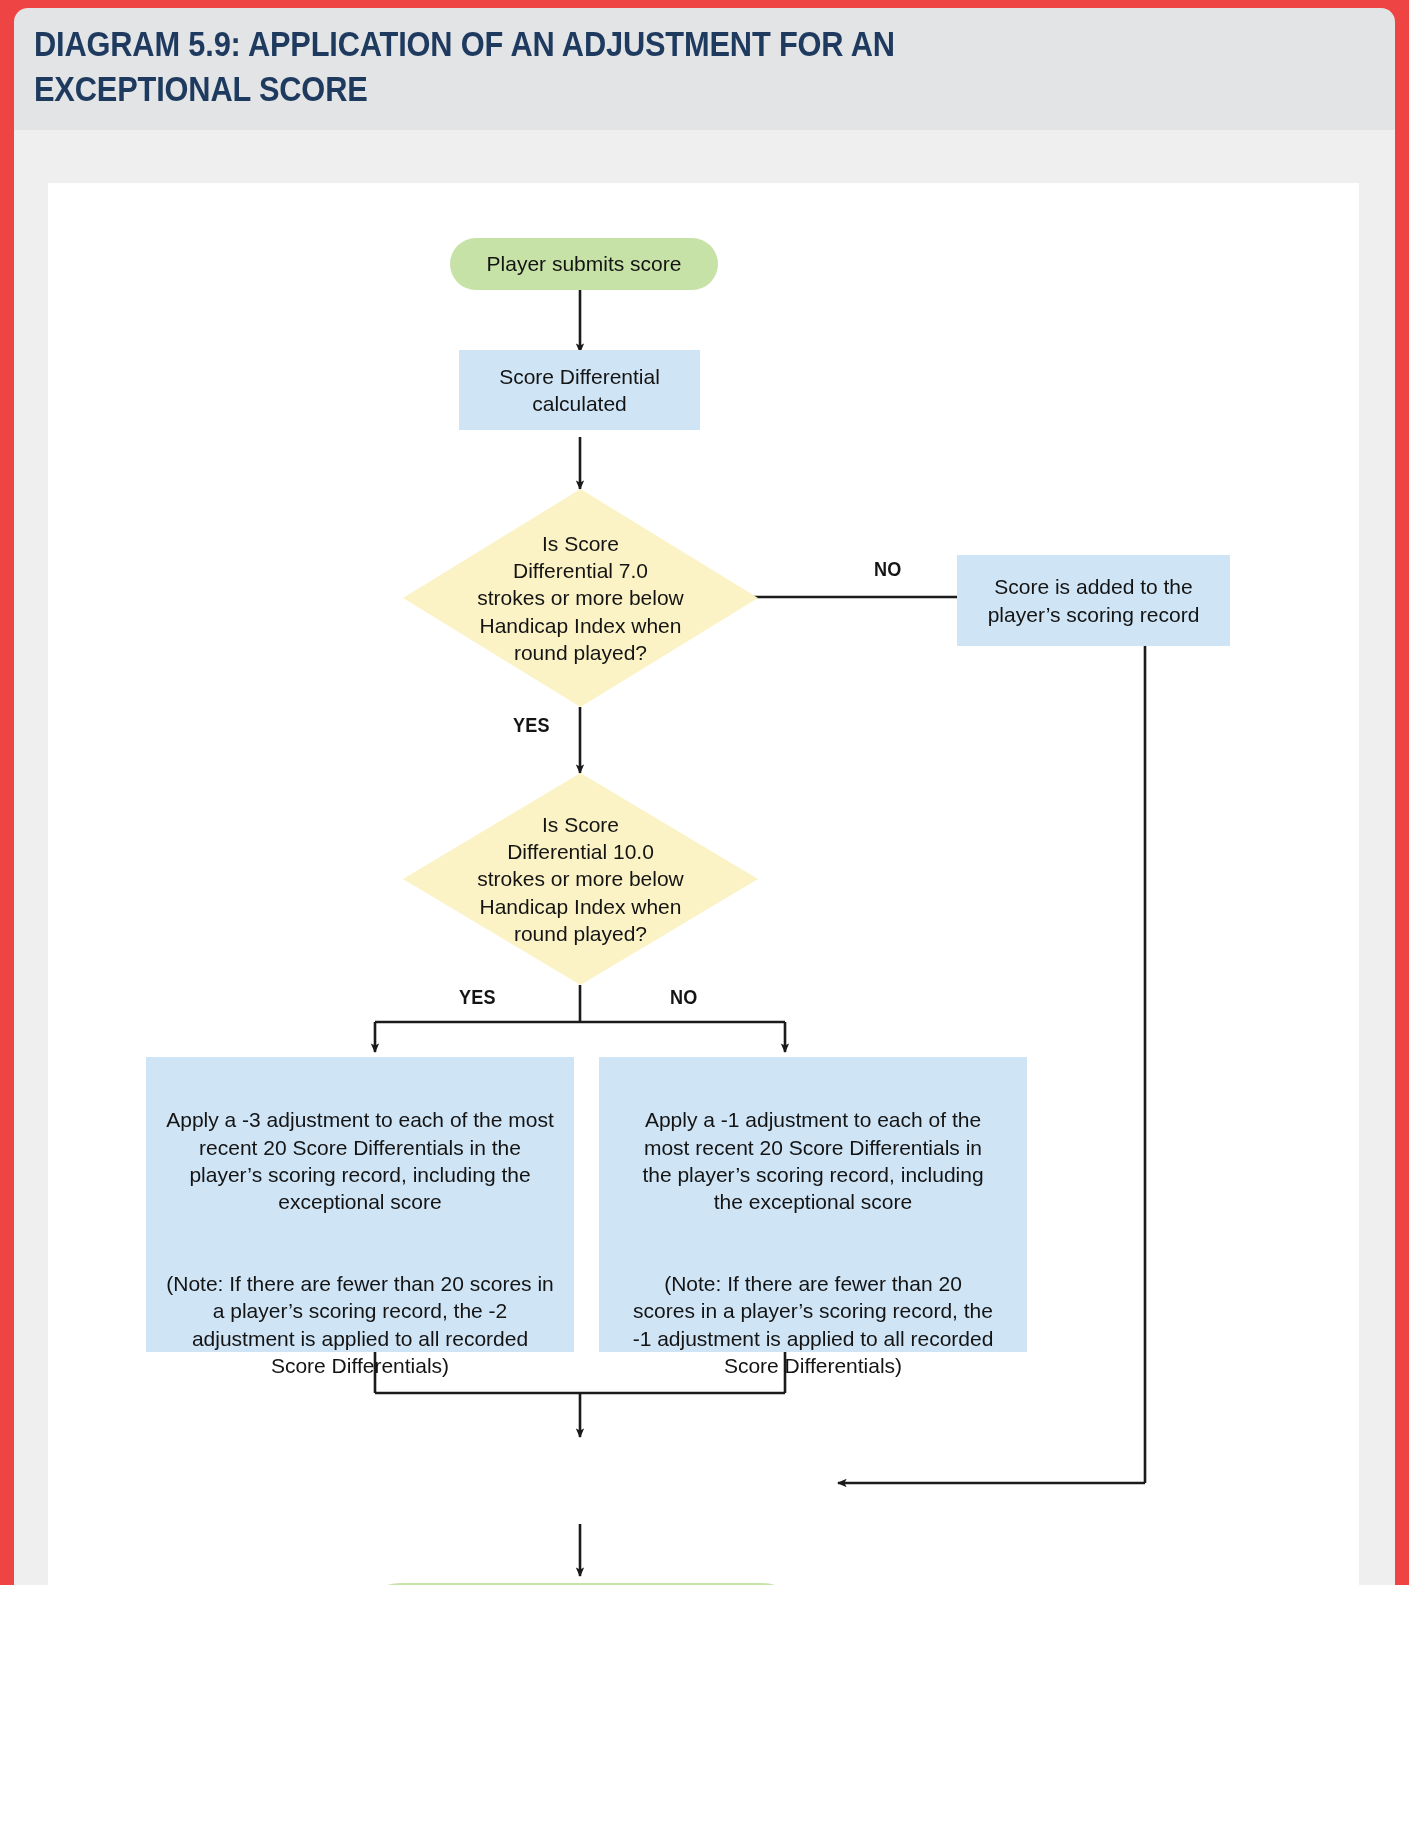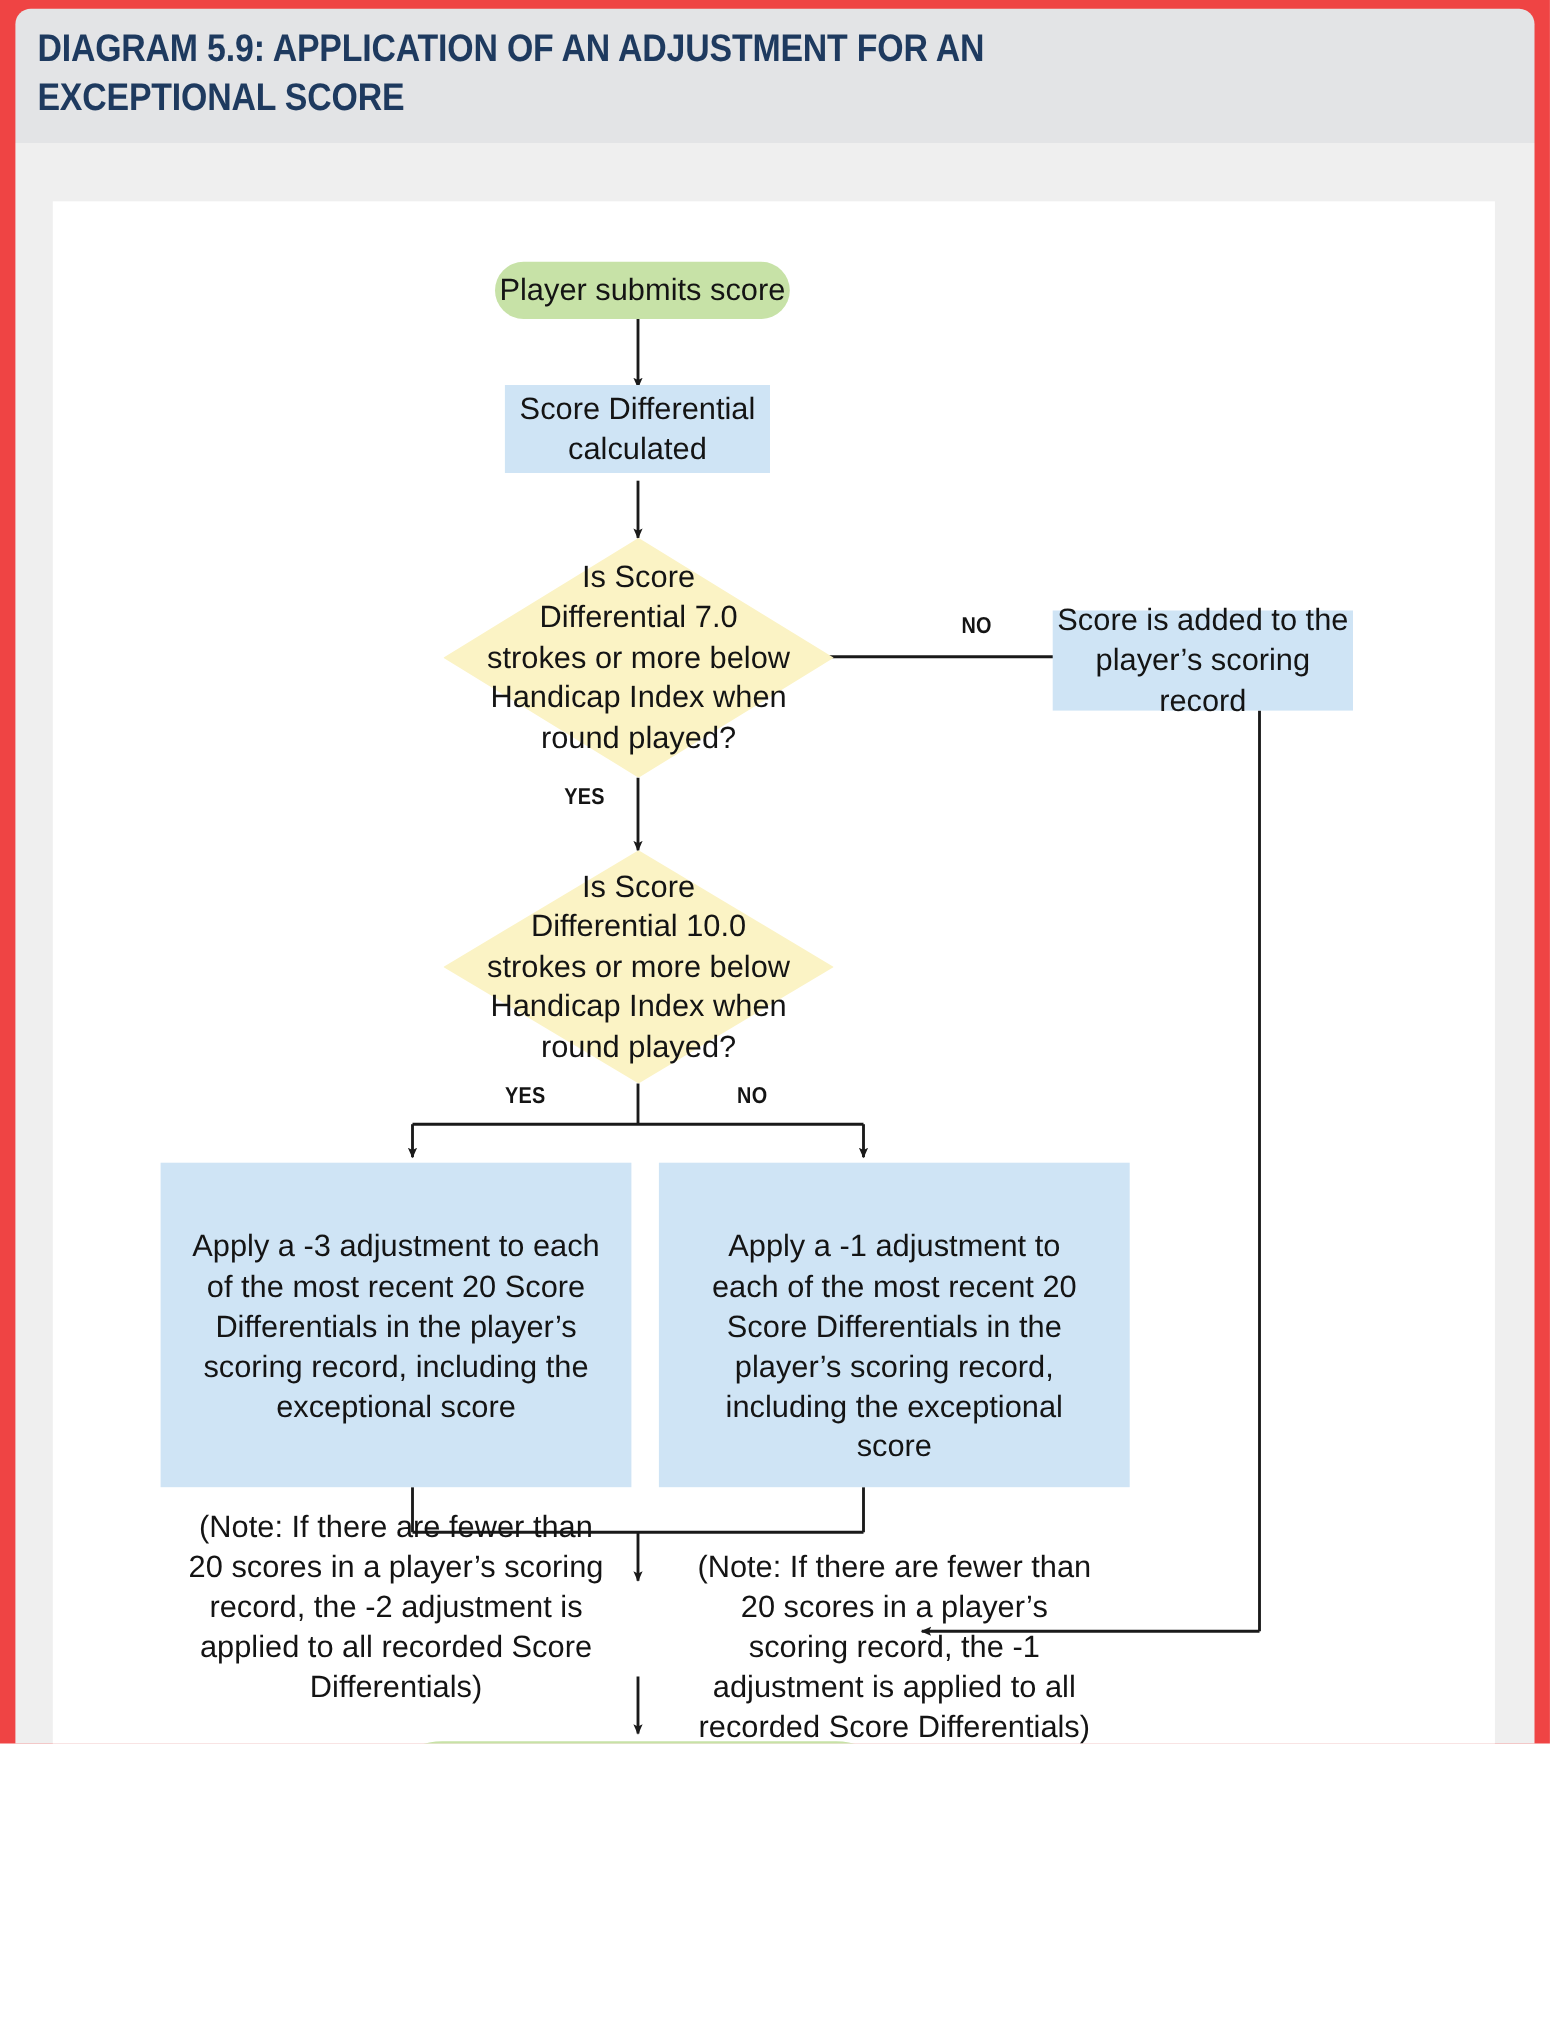--- a/index.html
+++ b/index.html
@@ -64,21 +64,21 @@
 
   .node{
     position:absolute;
     box-sizing:border-box;
     display:flex;
     align-items:center;
     justify-content:center;
     text-align:center;
     color:#141414;
     font-family:"Liberation Sans", sans-serif;
-    font-size:28px;
+    font-size:21px;
     line-height:1.30;
     white-space:pre-line;
   }
 
   .n-terminator{
     background:#c7e2a7;
     border-radius:60px;
   }
   .n-process{
     background:#cfe4f5;

